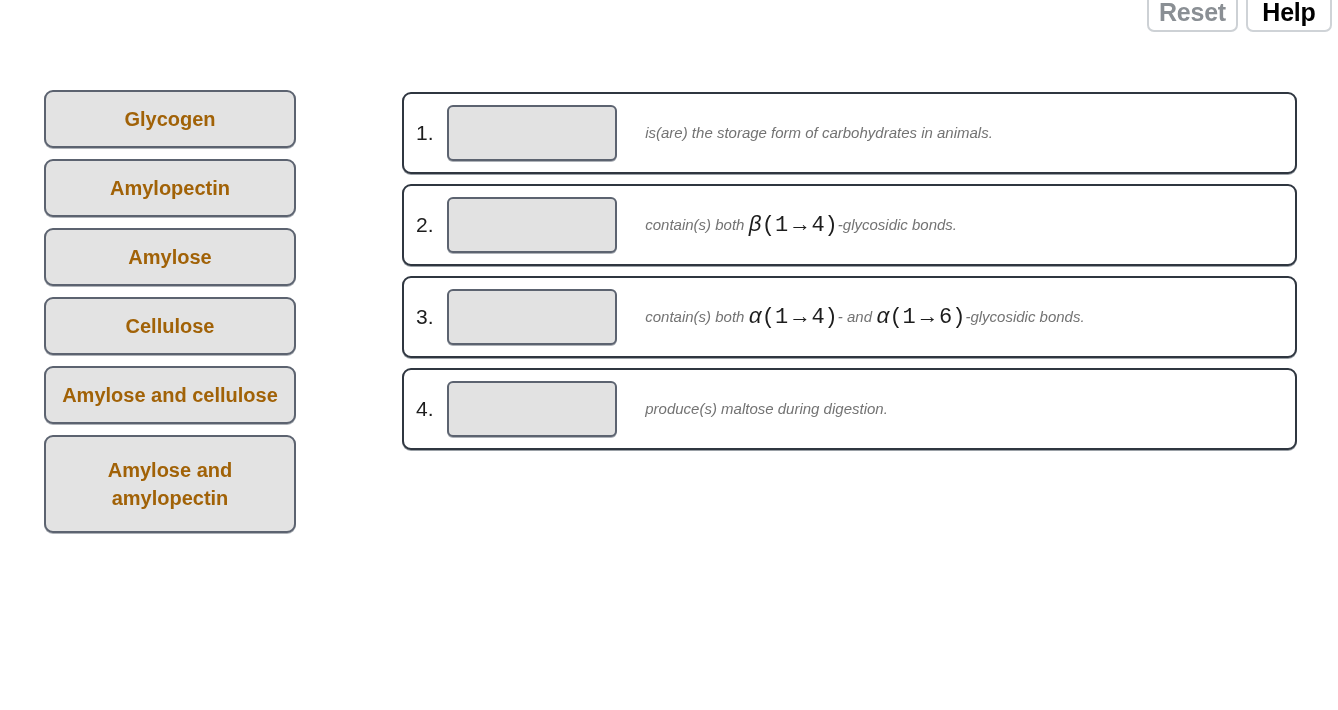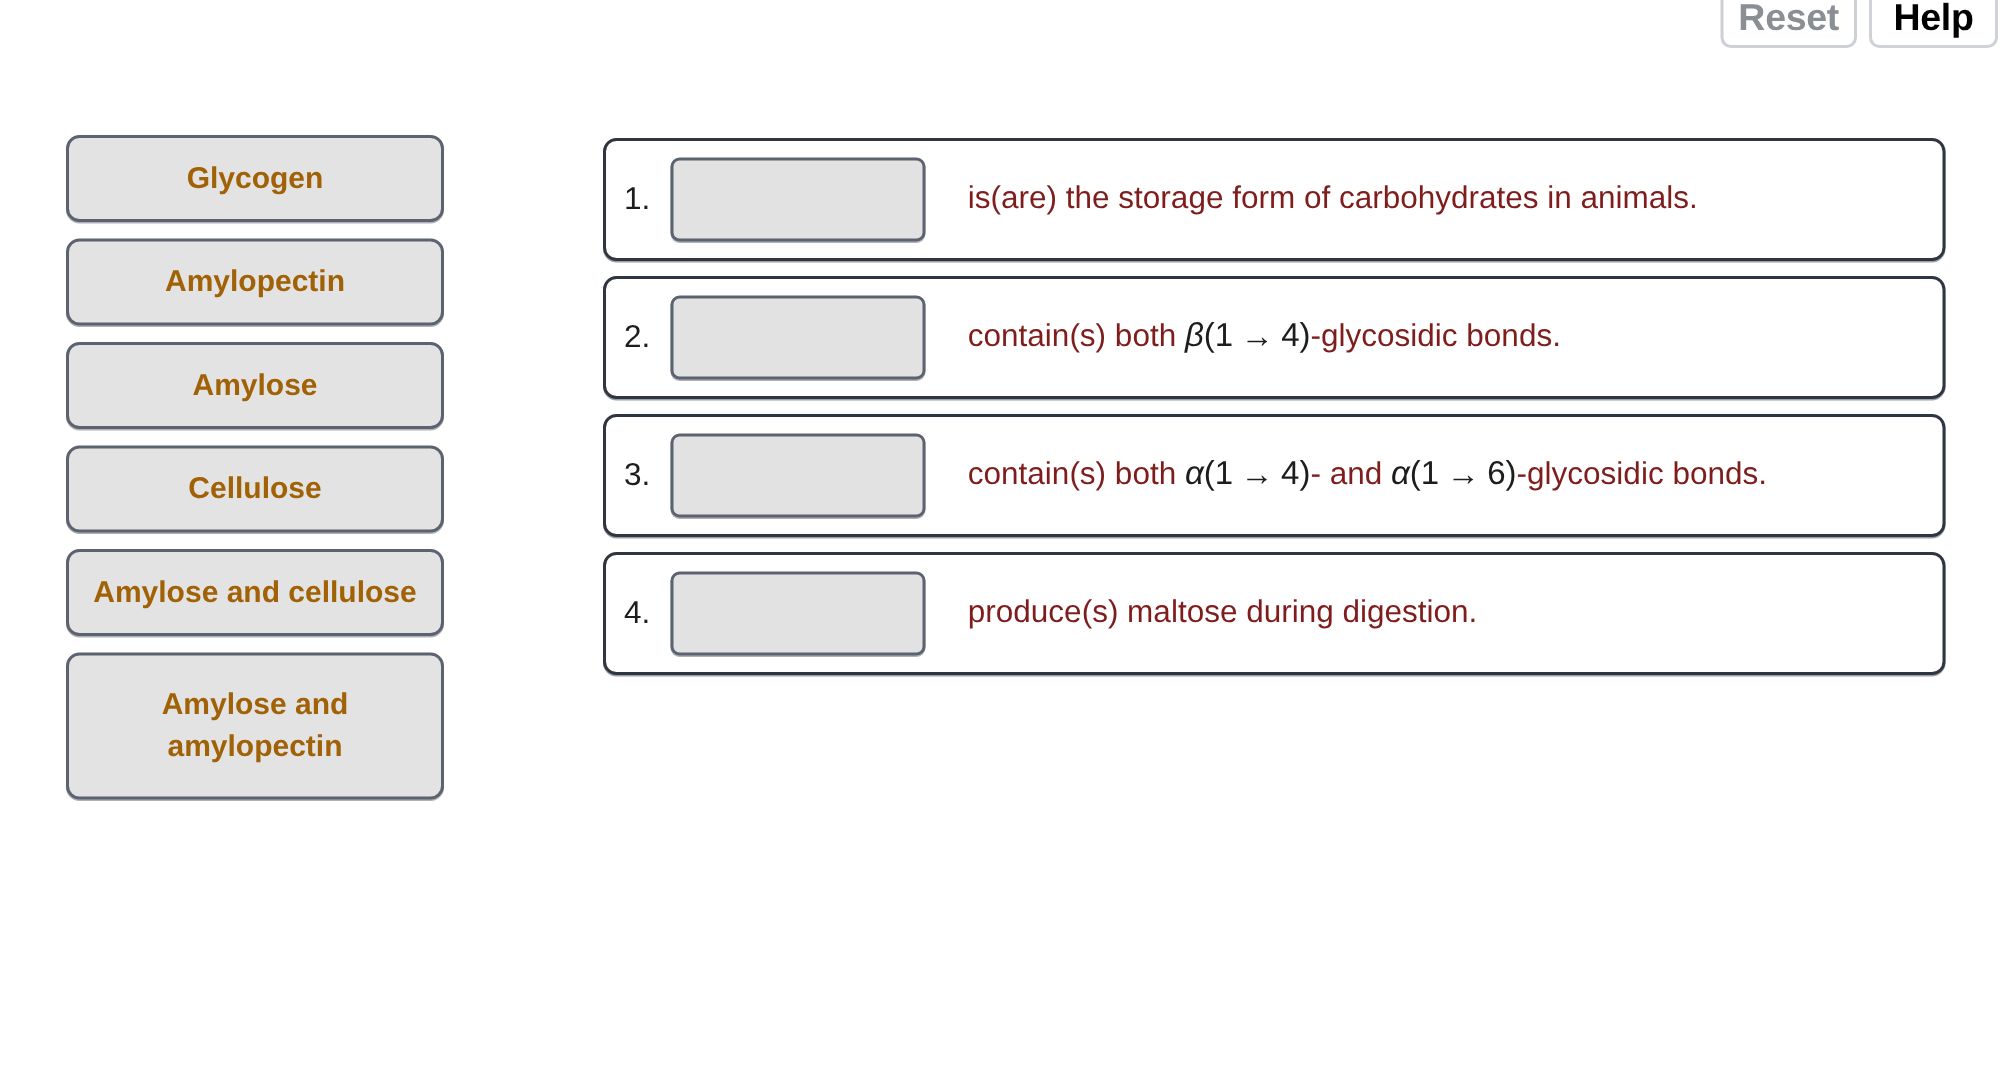--- a/index.html
+++ b/index.html
@@ -113,27 +113,28 @@
     width: 166px;
     height: 52px;
     background: #e2e2e2;
     border: 2px solid #5c6370;
     border-radius: 6px;
     box-shadow: 0 1px 0 0 #aeb2b8;
     margin: 0 22px 0 2px;
   }
   .stmt-text {
     vertical-align: middle;
-    font-size: 21px;
-    color: #7f1d1d;
+    font-size: 15px;
+    color: #737373;
+    font-style: italic;
   }
 
   
   .mjx {
-    font-family: Liberation Sans, sans-serif;
+    font-family: Liberation Mono, monospace;
     font-size: 22px;
     white-space: nowrap;
   }
   .mjx .gk { font-style: italic; }
   .mjx .num { font-style: normal; }
   .mjx .par { font-style: normal; }
   .mjx .arr { font-style: normal; padding: 0 5px; }
 </style>
 </head>
 <body>

